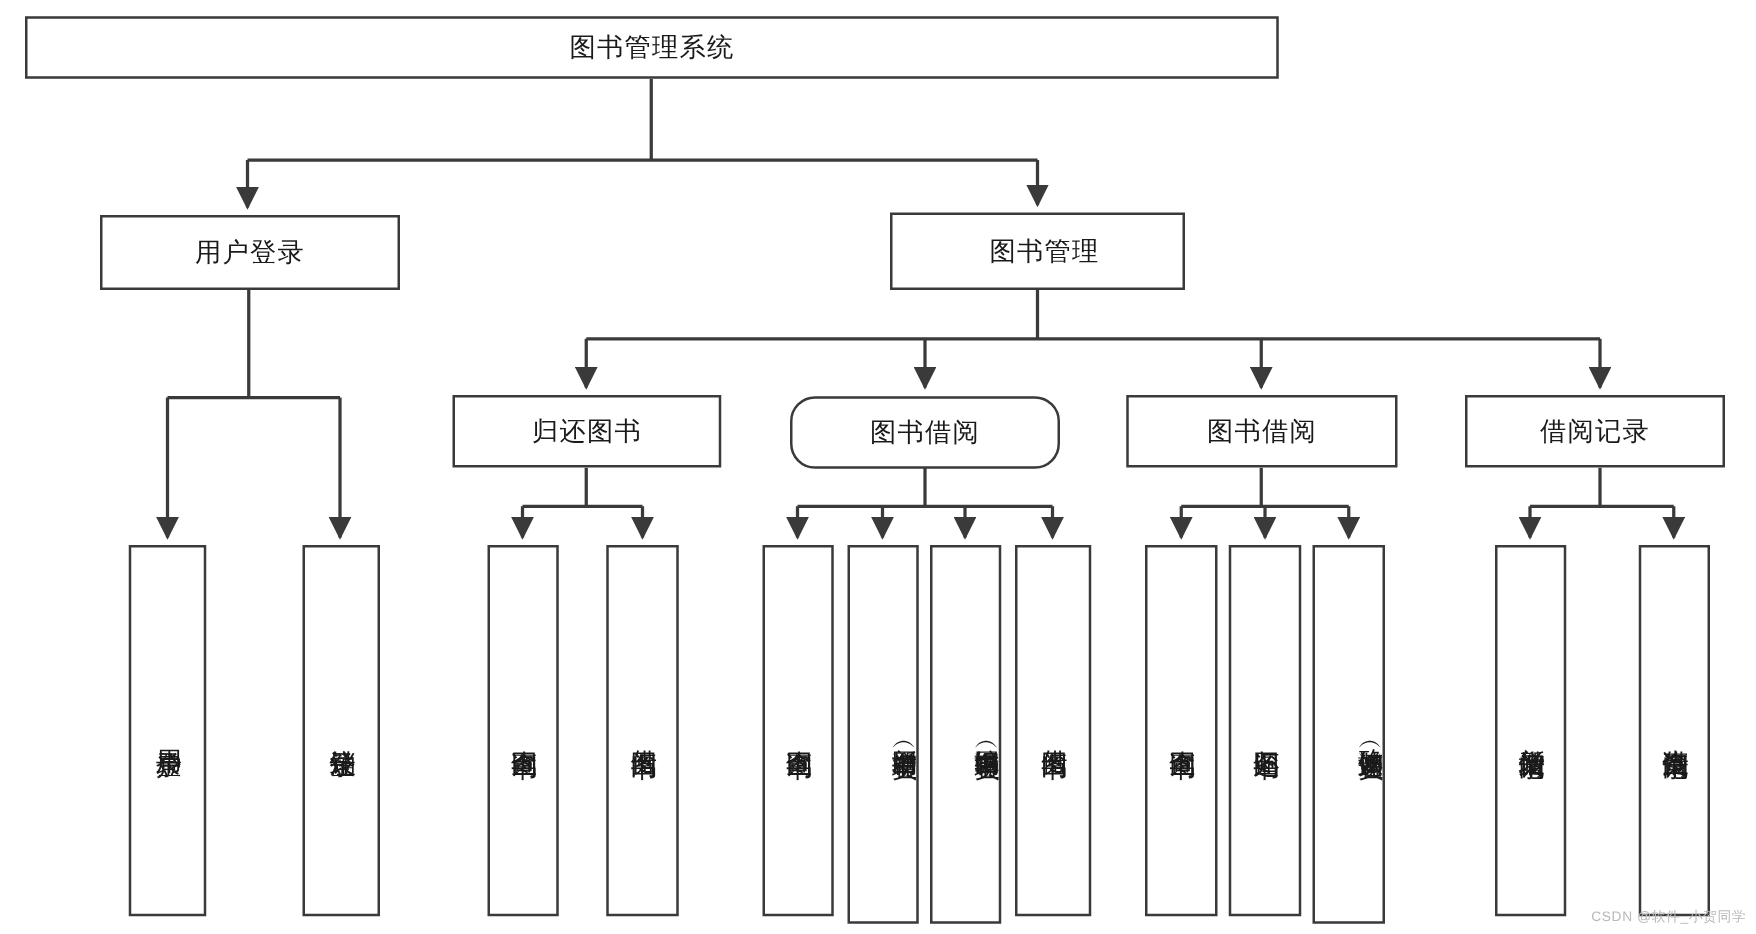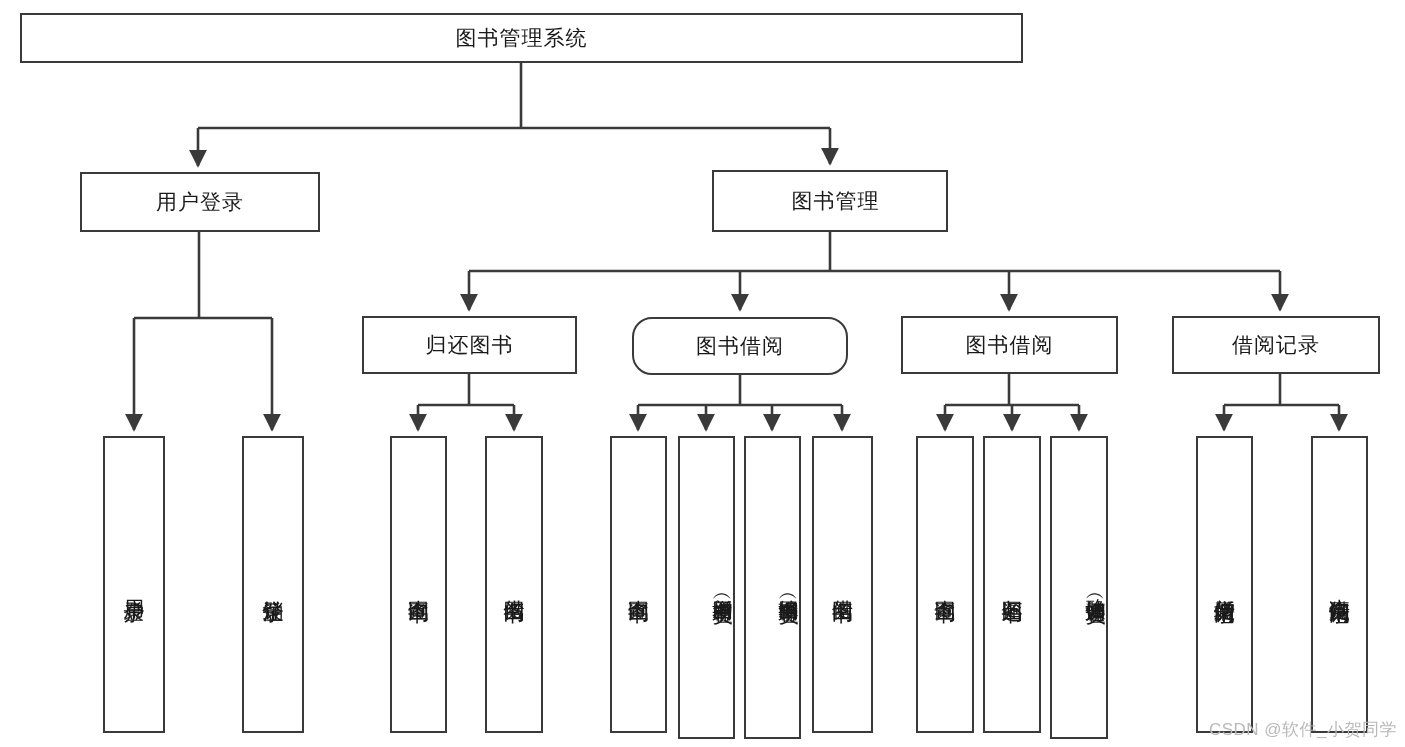--- a/index.html
+++ b/index.html
@@ -49,21 +49,21 @@
     text-align: center;
     padding: 4px 0;
   }
   .node.vert.topalign {
     align-items: flex-start;
   }
   .watermark {
     position: absolute;
     right: 8px;
     bottom: 6px;
-    font-size: 17px;
+    font-size: 11px;
     color: #b9b9b9;
     letter-spacing: 0.5px;
     white-space: nowrap;
   }
 </style>
 </head>
 <body>
 
 <div id="canvas">
 

